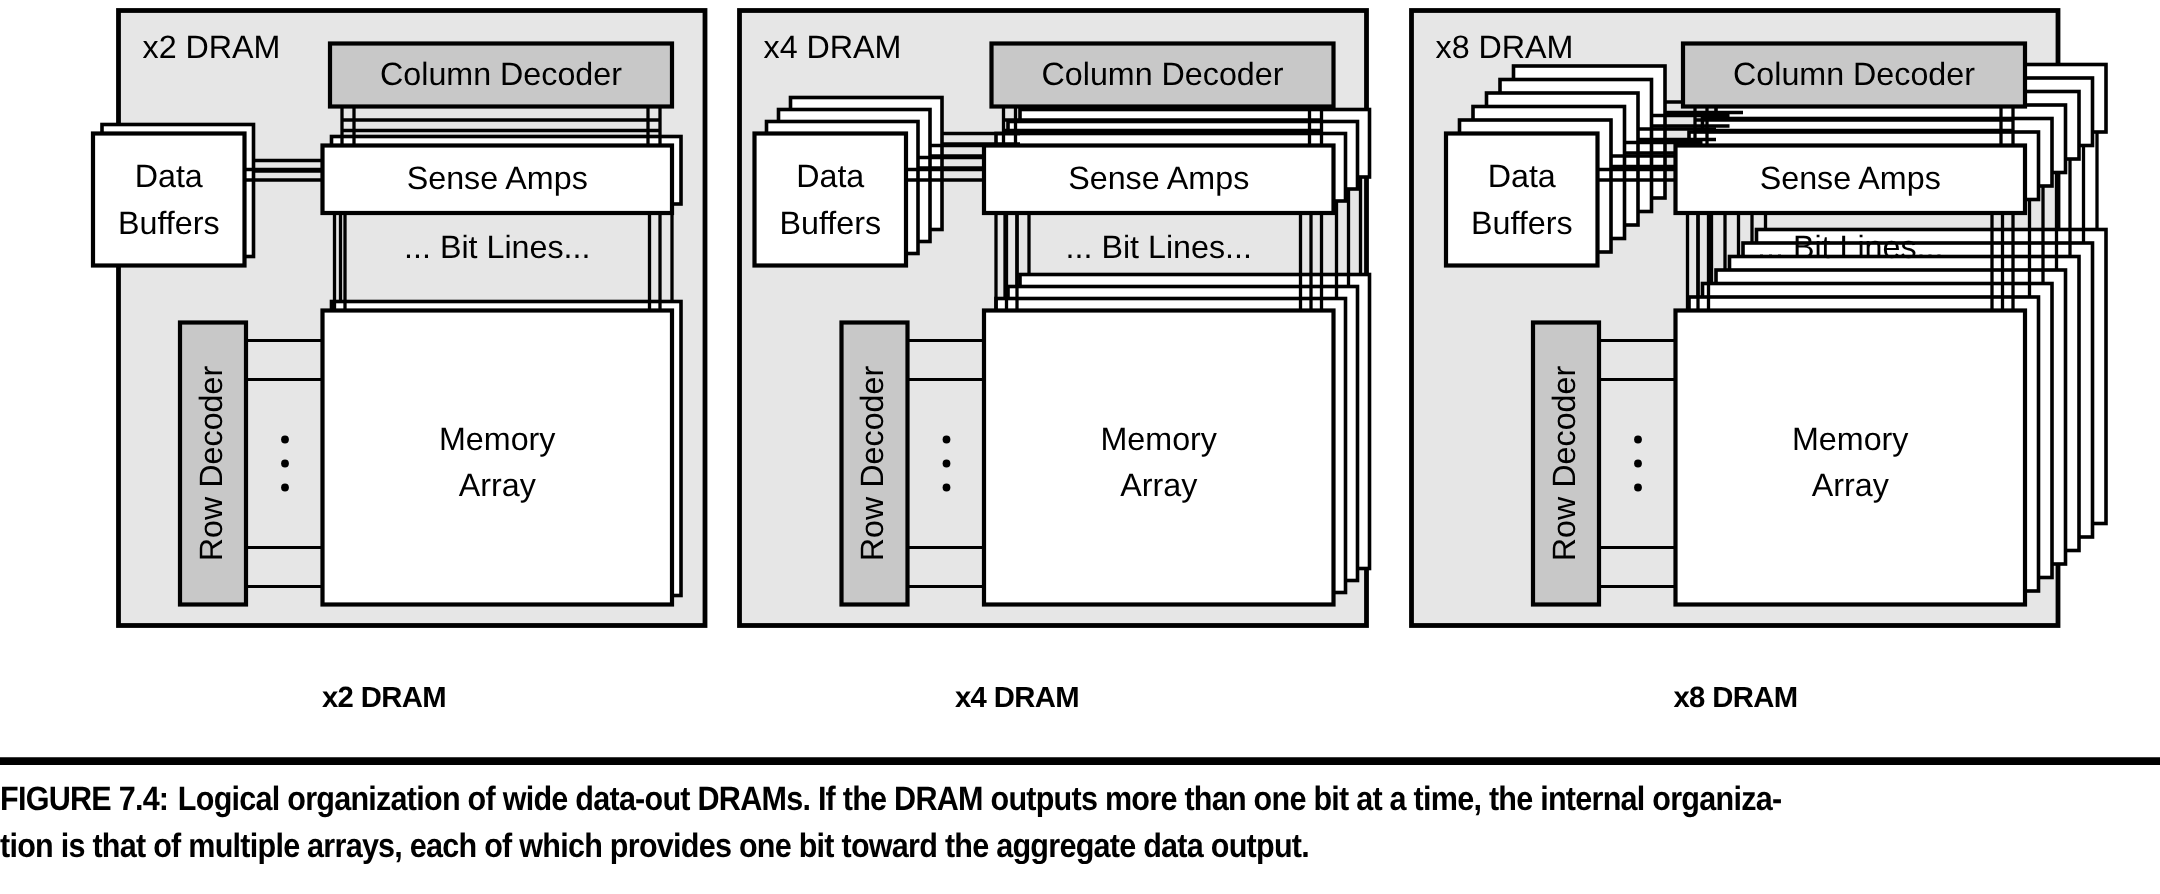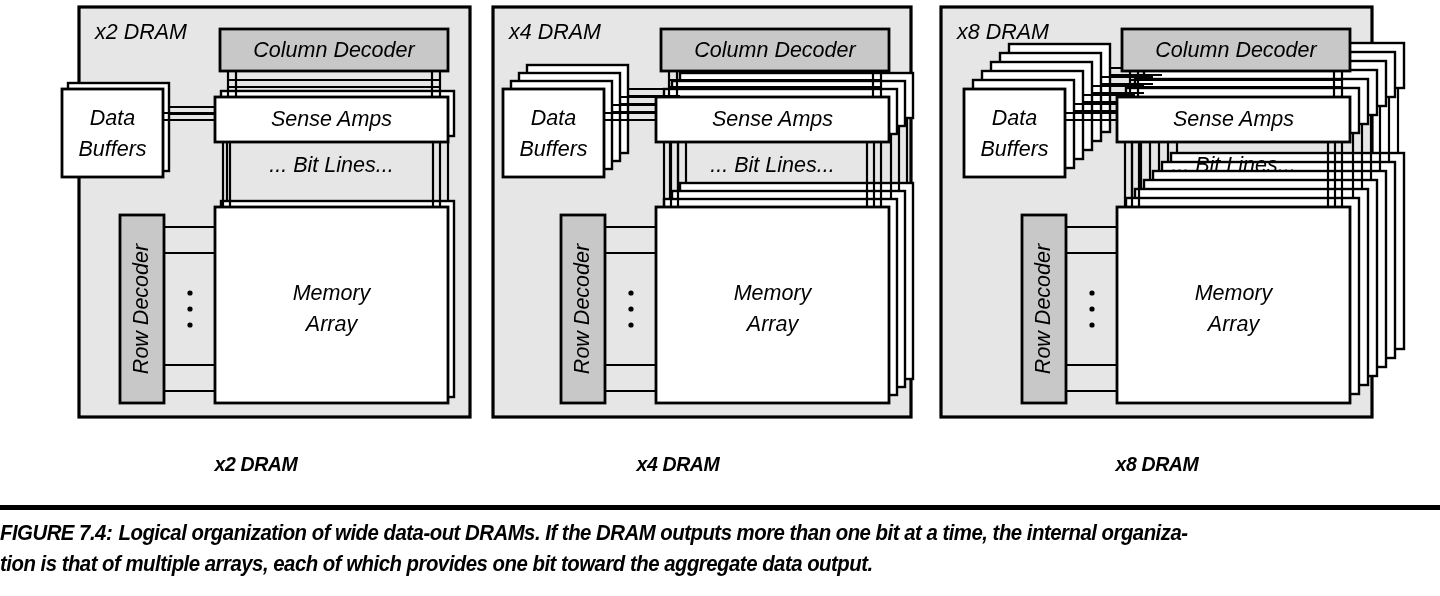--- a/index.html
+++ b/index.html
@@ -12,21 +12,20 @@
     height: 596px;
     font-family: "Liberation Sans", sans-serif;
     color: #000000;
     overflow: hidden;
     position: relative;
   }
   #figure-root {
     position: relative;
     width: 1440px;
     height: 596px;
-    font-style: italic;
   }
   #diagram-svg {
     position: absolute;
     left: 0;
     top: 0;
     width: 1440px;
     height: 500px;
     display: block;
   }
   .caption-rule {

